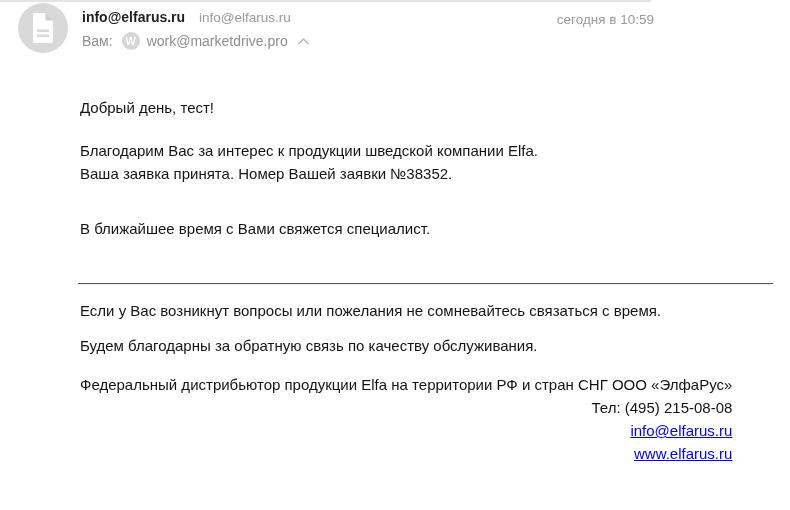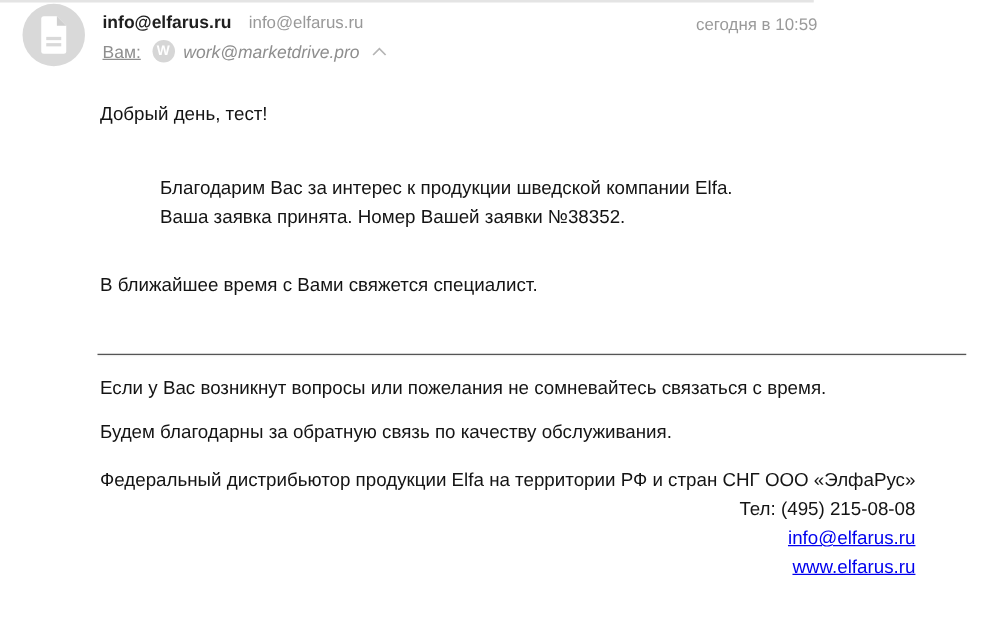--- a/index.html
+++ b/index.html
@@ -33,38 +33,38 @@
   .sender-email { color: #999999; margin-left: 10px; font-size: 13.5px; }
   .timestamp {
     position: absolute; top: 12px; right: -3px;
     font-size: 13.5px; color: #9a9a9a; white-space: nowrap;
   }
   .recipient-row {
     position: absolute; left: 82px; top: 31px; height: 20px;
     display: flex; align-items: center;
     font-size: 14px; color: #8e8e8e; white-space: nowrap;
   }
-  .to-label { margin-right: 9px; text-decoration: underline; }
+  .to-label { margin-right: 9px; }
   .w-badge {
     width: 18px; height: 18px; border-radius: 50%;
     background: #d6d6d6; color: #ffffff;
     font-size: 11px; font-weight: bold;
     display: flex; align-items: center; justify-content: center;
     margin-right: 7px;
   }
-  .recipient-email { cursor: pointer; font-style: italic; }
+  .recipient-email { cursor: pointer; }
   .chevron { margin-left: 9px; display: inline-flex; cursor: pointer; }
   
   .line {
     position: absolute; left: 80px;
     font-size: 15px; line-height: 23px;
     color: #141414; white-space: nowrap;
   }
-  .greeting   { top: 80px; }
-  .para-thanks{ top: 139px; margin-left: 48px; }
+  .greeting   { top: 96px; }
+  .para-thanks{ top: 139px; }
   .para-follow{ top: 217px; }
   .para-quest { top: 299px; }
   .para-feedb { top: 334px; text-align: center; }
   .signature  { top: 373px; text-align: right; }
   .divider {
     position: absolute; left: 78px; top: 283px;
     width: 695px; height: 0;
     border: none; border-top: 1px solid #555555;
     border-bottom: 1px solid #ededed;
     margin: 0;

